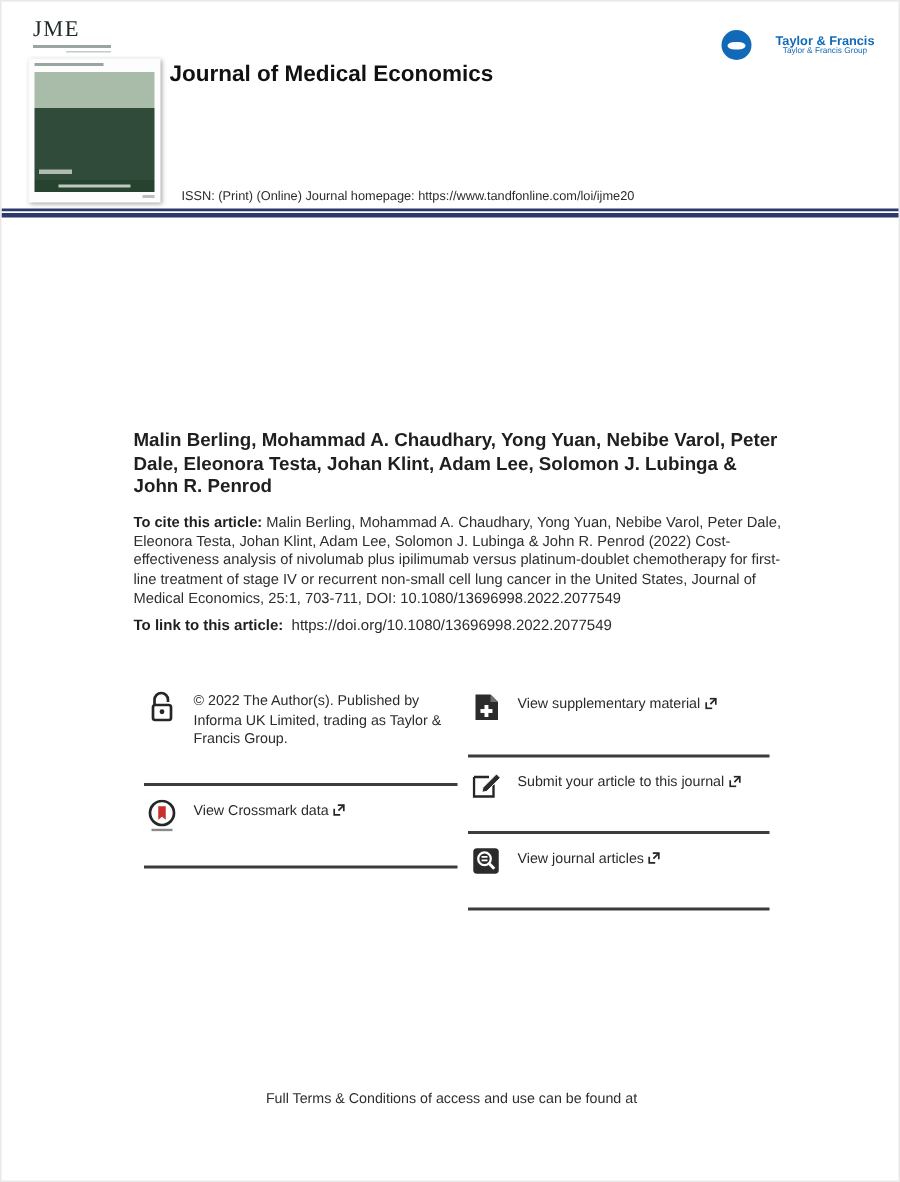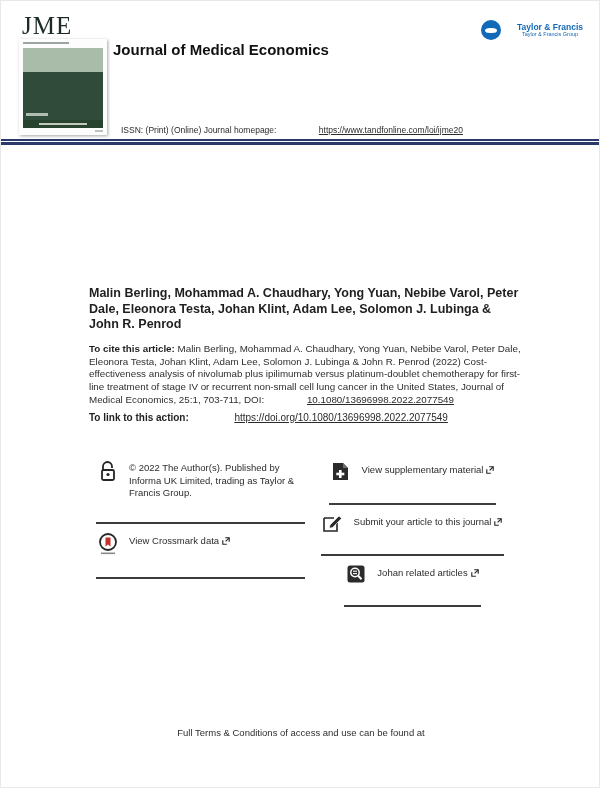--- a/index.html
+++ b/index.html
@@ -2,32 +2,32 @@
 <html><head>
 <meta charset="utf-8">
 <style>
   * { margin:0; padding:0; box-sizing:border-box; }
   html,body { background:#ffffff; }
   .page {
     position:relative; width:600px; height:788px; background:#ffffff;
     font-family:"Liberation Sans", sans-serif; color:#222; overflow:hidden;
     border:1px solid #e8e8e8;
   }
-  a, .link { color:#2b2b2b; text-decoration:underline; cursor:pointer;margin-left:40px; }
+  a, .link { color:#2b2b2b; cursor:pointer; }
 
   
   .tf-logo { position:absolute; top:19px; right:16px; display:flex; align-items:center; gap:16px; }
   .tf-circle { width:20px; height:20px; border-radius:50%; background:#1269b8; position:relative; flex:0 0 auto; }
   .tf-circle::after { content:""; position:absolute; left:4px; top:8px; width:12px; height:5px; background:#fff; border-radius:50%/60%; }
   .tf-text { line-height:1.05; }
   .tf-name { font-size:8.5px; font-weight:bold; color:#1269b8; }
   .tf-sub  { font-size:5.5px; color:#1269b8; text-align:center; }
 
   .jme-block { position:absolute; left:21px; top:12px; }
-  .jme-word { font-family:"Liberation Serif", serif; font-size:25px; letter-spacing:1px; color:#1c2b26; line-height:1; }
+  .jme-word { font-family:"Liberation Serif", serif; font-size:15px; letter-spacing:1px; color:#1c2b26; line-height:1; }
   .jme-sub-bar { margin-top:2px; width:52px; height:2px; background:#9aa59f; }
   .jme-sub-bar2 { margin-top:2px; width:30px; height:1px; background:#c3cbc6; margin-left:22px; }
 
   .cover { position:absolute; left:18px; top:38px; width:88px; height:96px; background:#fdfdfd;
            box-shadow:1px 1px 3px rgba(0,0,0,.35); padding:3px 4px; }
   .cover-topline { width:46px; height:2px; background:#9aa59f; margin-bottom:4px; }
   .cover-light { width:100%; height:24px; background:#a9bba9; }
   .cover-dark { width:100%; height:48px; background:#304b3a; position:relative; }
   .cover-minilogo { position:absolute; left:3px; bottom:4px; width:22px; height:3px; background:#cfd8d0; opacity:.8; }
   .cover-strip { width:100%; height:8px; background:#27422f; display:flex; align-items:center; justify-content:center; }
@@ -47,21 +47,21 @@
            line-height:21.5px; color:#1b1b1b; letter-spacing:.1px; }
   .authors { position:absolute; left:88px; top:285px; width:434px; font-size:12.5px; font-weight:bold;
              line-height:15.5px; color:#1f1f1f; }
   .cite { position:absolute; left:88px; top:342px; width:436px; font-size:9.8px; line-height:12.7px; color:#2e2e2e; }
   .cite b, .linkline b { font-weight:bold; color:#1f1f1f; }
   .linkline { position:absolute; left:88px; top:411px; width:436px; font-size:10px; color:#2e2e2e; }
 
   
   .col { position:absolute; display:flex; flex-direction:column; }
   .col-left { left:95px; top:450px; width:209px; }
-  .col-right { left:311px; top:452px; width:201px;align-items:center; }
+  .col-right { left:311px; top:452px; width:201px; }
   .cell { display:flex; align-items:flex-start; gap:11px; padding:9px 2px 22px 2px;
           border-bottom:2.5px solid #3c3c3c; cursor:pointer; }
   .cell-text { font-size:9.5px; line-height:12.5px; color:#2b2b2b; padding-top:2px; }
   .icon { flex:0 0 auto; width:20px; display:flex; justify-content:center; }
   .ext { display:inline-block; vertical-align:-1px; margin-left:3px; }
 
   
   .footer { position:absolute; left:0; top:725px; width:600px; text-align:center;
             font-size:9.5px; line-height:13px; color:#2e2e2e; }
 </style>
@@ -107,21 +107,21 @@
       <div class="thick"></div>
   </div>
 
   <div class="authors">Malin Berling, Mohammad A. Chaudhary, Yong Yuan, Nebibe Varol, Peter Dale, Eleonora Testa, Johan Klint, Adam Lee, Solomon J. Lubinga &amp; John R. Penrod</div>
 
   <div class="cite">
     <b>To cite this article:</b><span> Malin Berling, Mohammad A. Chaudhary, Yong Yuan, Nebibe Varol, Peter Dale, Eleonora Testa, Johan Klint, Adam Lee, Solomon J. Lubinga &amp; John R. Penrod (2022) Cost-effectiveness analysis of nivolumab plus ipilimumab versus platinum-doublet chemotherapy for first-line treatment of stage IV or recurrent non-small cell lung cancer in the United States, Journal of Medical Economics, 25:1, 703-711, DOI: </span><span class="link">10.1080/13696998.2022.2077549</span>
   </div>
 
   <div class="linkline">
-    <b>To link to this action:</b>&nbsp;&nbsp;<span class="link">https://doi.org/10.1080/13696998.2022.2077549</span>
+    <b>To link to this article:</b>&nbsp;&nbsp;<span class="link">https://doi.org/10.1080/13696998.2022.2077549</span>
   </div>
 
   <div class="col col-left">
 
     <div class="cell">
       <span class="icon">
         <svg width="16" height="22" viewBox="0 0 16 22">
           <path d="M3 10 V6.5 a4.5 4.5 0 0 1 9 0 V8" fill="none" stroke="#262626" stroke-width="1.8"></path>
           <rect x="2" y="10" width="12" height="10" rx="1.5" fill="none" stroke="#262626" stroke-width="1.8"></rect>
           <circle cx="8" cy="14.5" r="1.6" fill="#262626"></circle>
@@ -183,21 +183,21 @@
     <div class="cell">
       <span class="icon">
         <svg width="18" height="18" viewBox="0 0 18 18">
           <rect x="0.5" y="0.5" width="17" height="17" rx="2.5" fill="#2b2b2b"></rect>
           <circle cx="8" cy="7.5" r="4.2" fill="none" stroke="#fff" stroke-width="1.5"></circle>
           <line x1="11.2" y1="10.8" x2="14.5" y2="14.2" stroke="#fff" stroke-width="2"></line>
           <line x1="6" y1="6.2" x2="10" y2="6.2" stroke="#fff" stroke-width="1.1"></line>
           <line x1="6" y1="8.6" x2="10" y2="8.6" stroke="#fff" stroke-width="1.1"></line>
         </svg>
       </span>
-      <span class="cell-text"><span>Johan related articles</span><span class="ext"><svg width="8" height="8" viewBox="0 0 10 10">
+      <span class="cell-text"><span>View journal articles</span><span class="ext"><svg width="8" height="8" viewBox="0 0 10 10">
               <path d="M1 4 v5 h5" fill="none" stroke="#262626" stroke-width="1.4"></path>
               <path d="M4 1 h5 v5" fill="none" stroke="#262626" stroke-width="1.4"></path>
               <line x1="9" y1="1" x2="4.5" y2="5.5" stroke="#262626" stroke-width="1.4"></line>
             </svg></span></span>
     </div>
   </div>
 
   <div class="footer">
     <div>Full Terms &amp; Conditions of access and use can be found at</div>
   </div>

